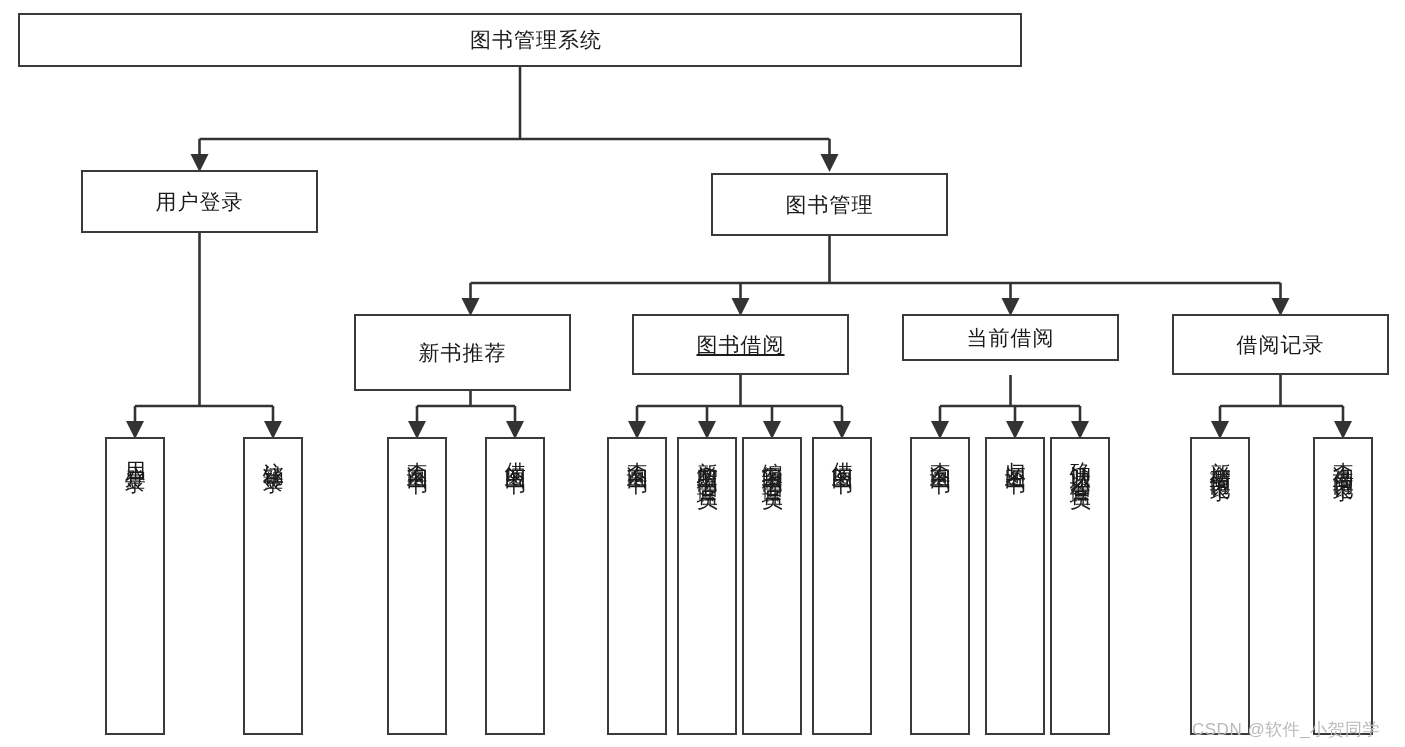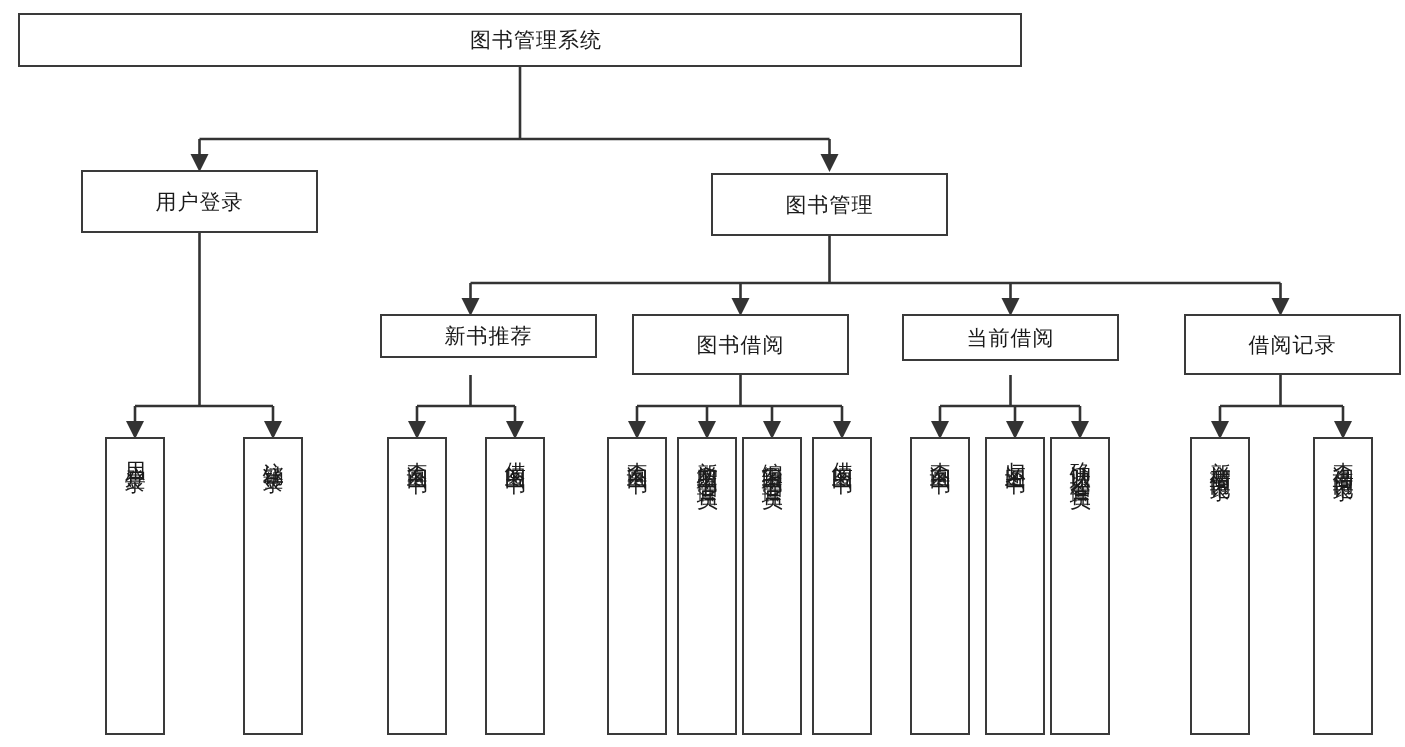--- a/index.html
+++ b/index.html
@@ -121,30 +121,30 @@
   <div id="node-layer">
       <div class="node node-h node-root" style="left: 18px; top: 13px; width: 1004px; height: 54px; padding-left: 32px;">
         <span class="node-label">图书管理系统</span>
       </div>
       <div class="node node-h" style="left: 81px; top: 170px; width: 237px; height: 63px;">
         <span class="node-label">用户登录</span>
       </div>
       <div class="node node-h" style="left: 711px; top: 173px; width: 237px; height: 63px;">
         <span class="node-label">图书管理</span>
       </div>
-      <div class="node node-h" style="left: 380px; top: 314px; width: 217px; height: 44px;">
+      <div class="node node-h" style="left: 354px; top: 314px; width: 217px; height: 77px;">
         <span class="node-label">新书推荐</span>
       </div>
-      <div class="node node-h" style="left: 632px; top: 314px; width: 217px; height: 61px;">
+      <div class="node node-h" style="left: 632px; top: 314px; width: 217px; height: 61px; text-decoration: underline;">
         <span class="node-label">图书借阅</span>
       </div>
       <div class="node node-h" style="left: 902px; top: 314px; width: 217px; height: 47px;">
         <span class="node-label">当前借阅</span>
       </div>
-      <div class="node node-h" style="left: 1172px; top: 314px; width: 217px; height: 61px; margin-left: 12px;">
+      <div class="node node-h" style="left: 1172px; top: 314px; width: 217px; height: 61px;">
         <span class="node-label">借阅记录</span>
       </div>
       <div class="node node-v" style="left: 105px; top: 437px; width: 60px; height: 298px;">
         <span class="node-label">用户登录</span>
       </div>
       <div class="node node-v" style="left: 243px; top: 437px; width: 60px; height: 298px;">
         <span class="node-label">注销登录</span>
       </div>
       <div class="node node-v" style="left: 387px; top: 437px; width: 60px; height: 298px;">
         <span class="node-label">查询图书</span>
@@ -174,14 +174,15 @@
         <span class="node-label">确认归还（管理员）</span>
       </div>
       <div class="node node-v" style="left: 1190px; top: 437px; width: 60px; height: 298px;">
         <span class="node-label">新增借阅记录</span>
       </div>
       <div class="node node-v" style="left: 1313px; top: 437px; width: 60px; height: 298px;">
         <span class="node-label">查询借阅记录</span>
       </div>
     </div>
 
+  <div class="watermark" style="left: 1192px; top: 718px;">CSDN @软件_小贺同学</div>
 
 </div>
 
 </body></html>

